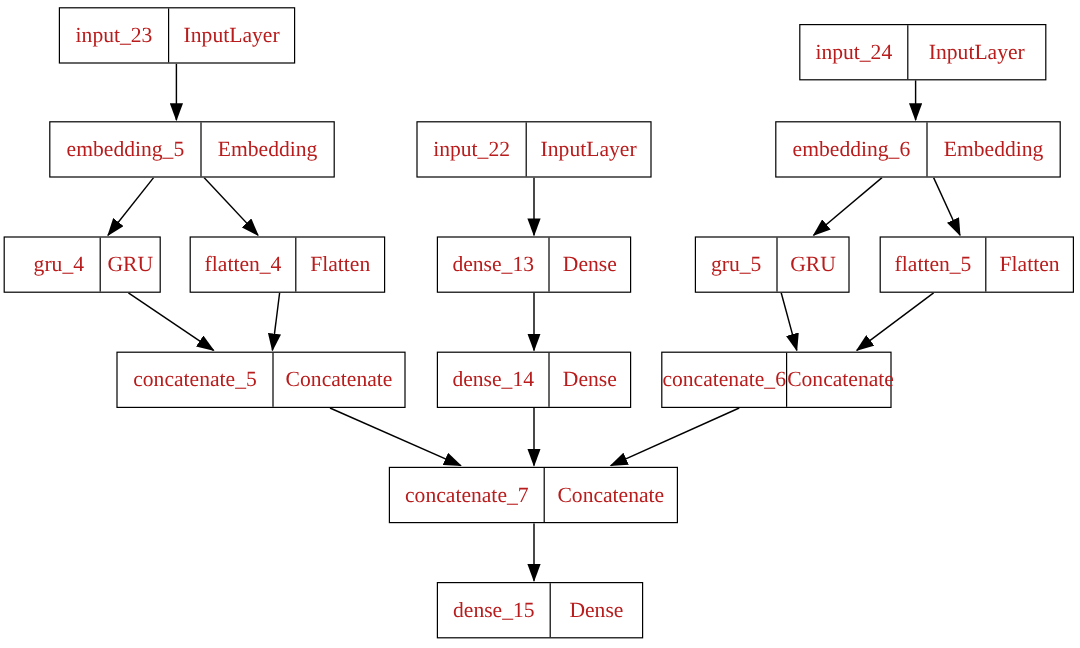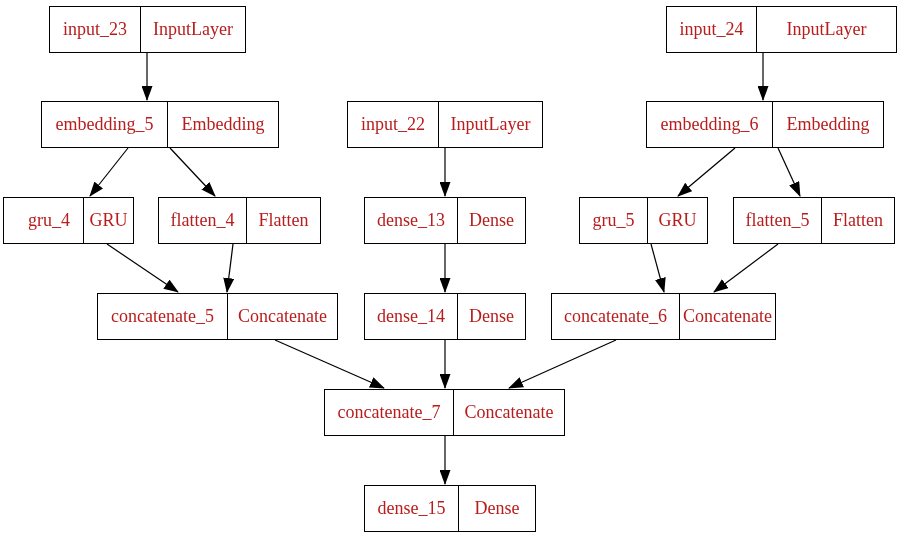--- a/index.html
+++ b/index.html
@@ -77,21 +77,21 @@
     <line x1="445" y1="340" x2="445" y2="388" marker-end="url(#arrow)"></line>
     <line x1="616" y1="340" x2="509" y2="388" marker-end="url(#arrow)"></line>
     <line x1="445" y1="436" x2="445" y2="484" marker-end="url(#arrow)"></line>
   </svg>
 
   <div class="node" style="left:49px; top:6px; width:197px;">
     <div class="cell name" style="width:91px">input_23</div>
     <div class="cell type">InputLayer</div>
   </div>
 
-  <div class="node" style="left:666px; top:6px; width:231px;">
+  <div class="node" style="left:666px; top:20px; width:206px;">
     <div class="cell name" style="width:90px">input_24</div>
     <div class="cell type">InputLayer</div>
   </div>
 
   <div class="node" style="left:29px; top:101px; width:238px;margin-left:12px;">
     <div class="cell name" style="width:126px">embedding_5</div>
     <div class="cell type">Embedding</div>
   </div>
 
   <div class="node" style="left:347px; top:101px; width:196px;">
@@ -132,21 +132,21 @@
   <div class="node" style="left:97px; top:293px; width:241px;">
     <div class="cell name" style="width:130px">concatenate_5</div>
     <div class="cell type">Concatenate</div>
   </div>
 
   <div class="node" style="left:364px; top:293px; width:162px;">
     <div class="cell name" style="width:93px">dense_14</div>
     <div class="cell type">Dense</div>
   </div>
 
-  <div class="node" style="left:551px; top:293px; width:225px;">
+  <div class="node" style="left:551px; top:293px; width:192px;">
     <div class="cell name" style="width:128px">concatenate_6</div>
     <div class="cell type">Concatenate</div>
   </div>
 
   <div class="node" style="left:324px; top:389px; width:241px;">
     <div class="cell name" style="width:129px">concatenate_7</div>
     <div class="cell type">Concatenate</div>
   </div>
 
   <div class="node" style="left:364px; top:485px; width:172px;">

